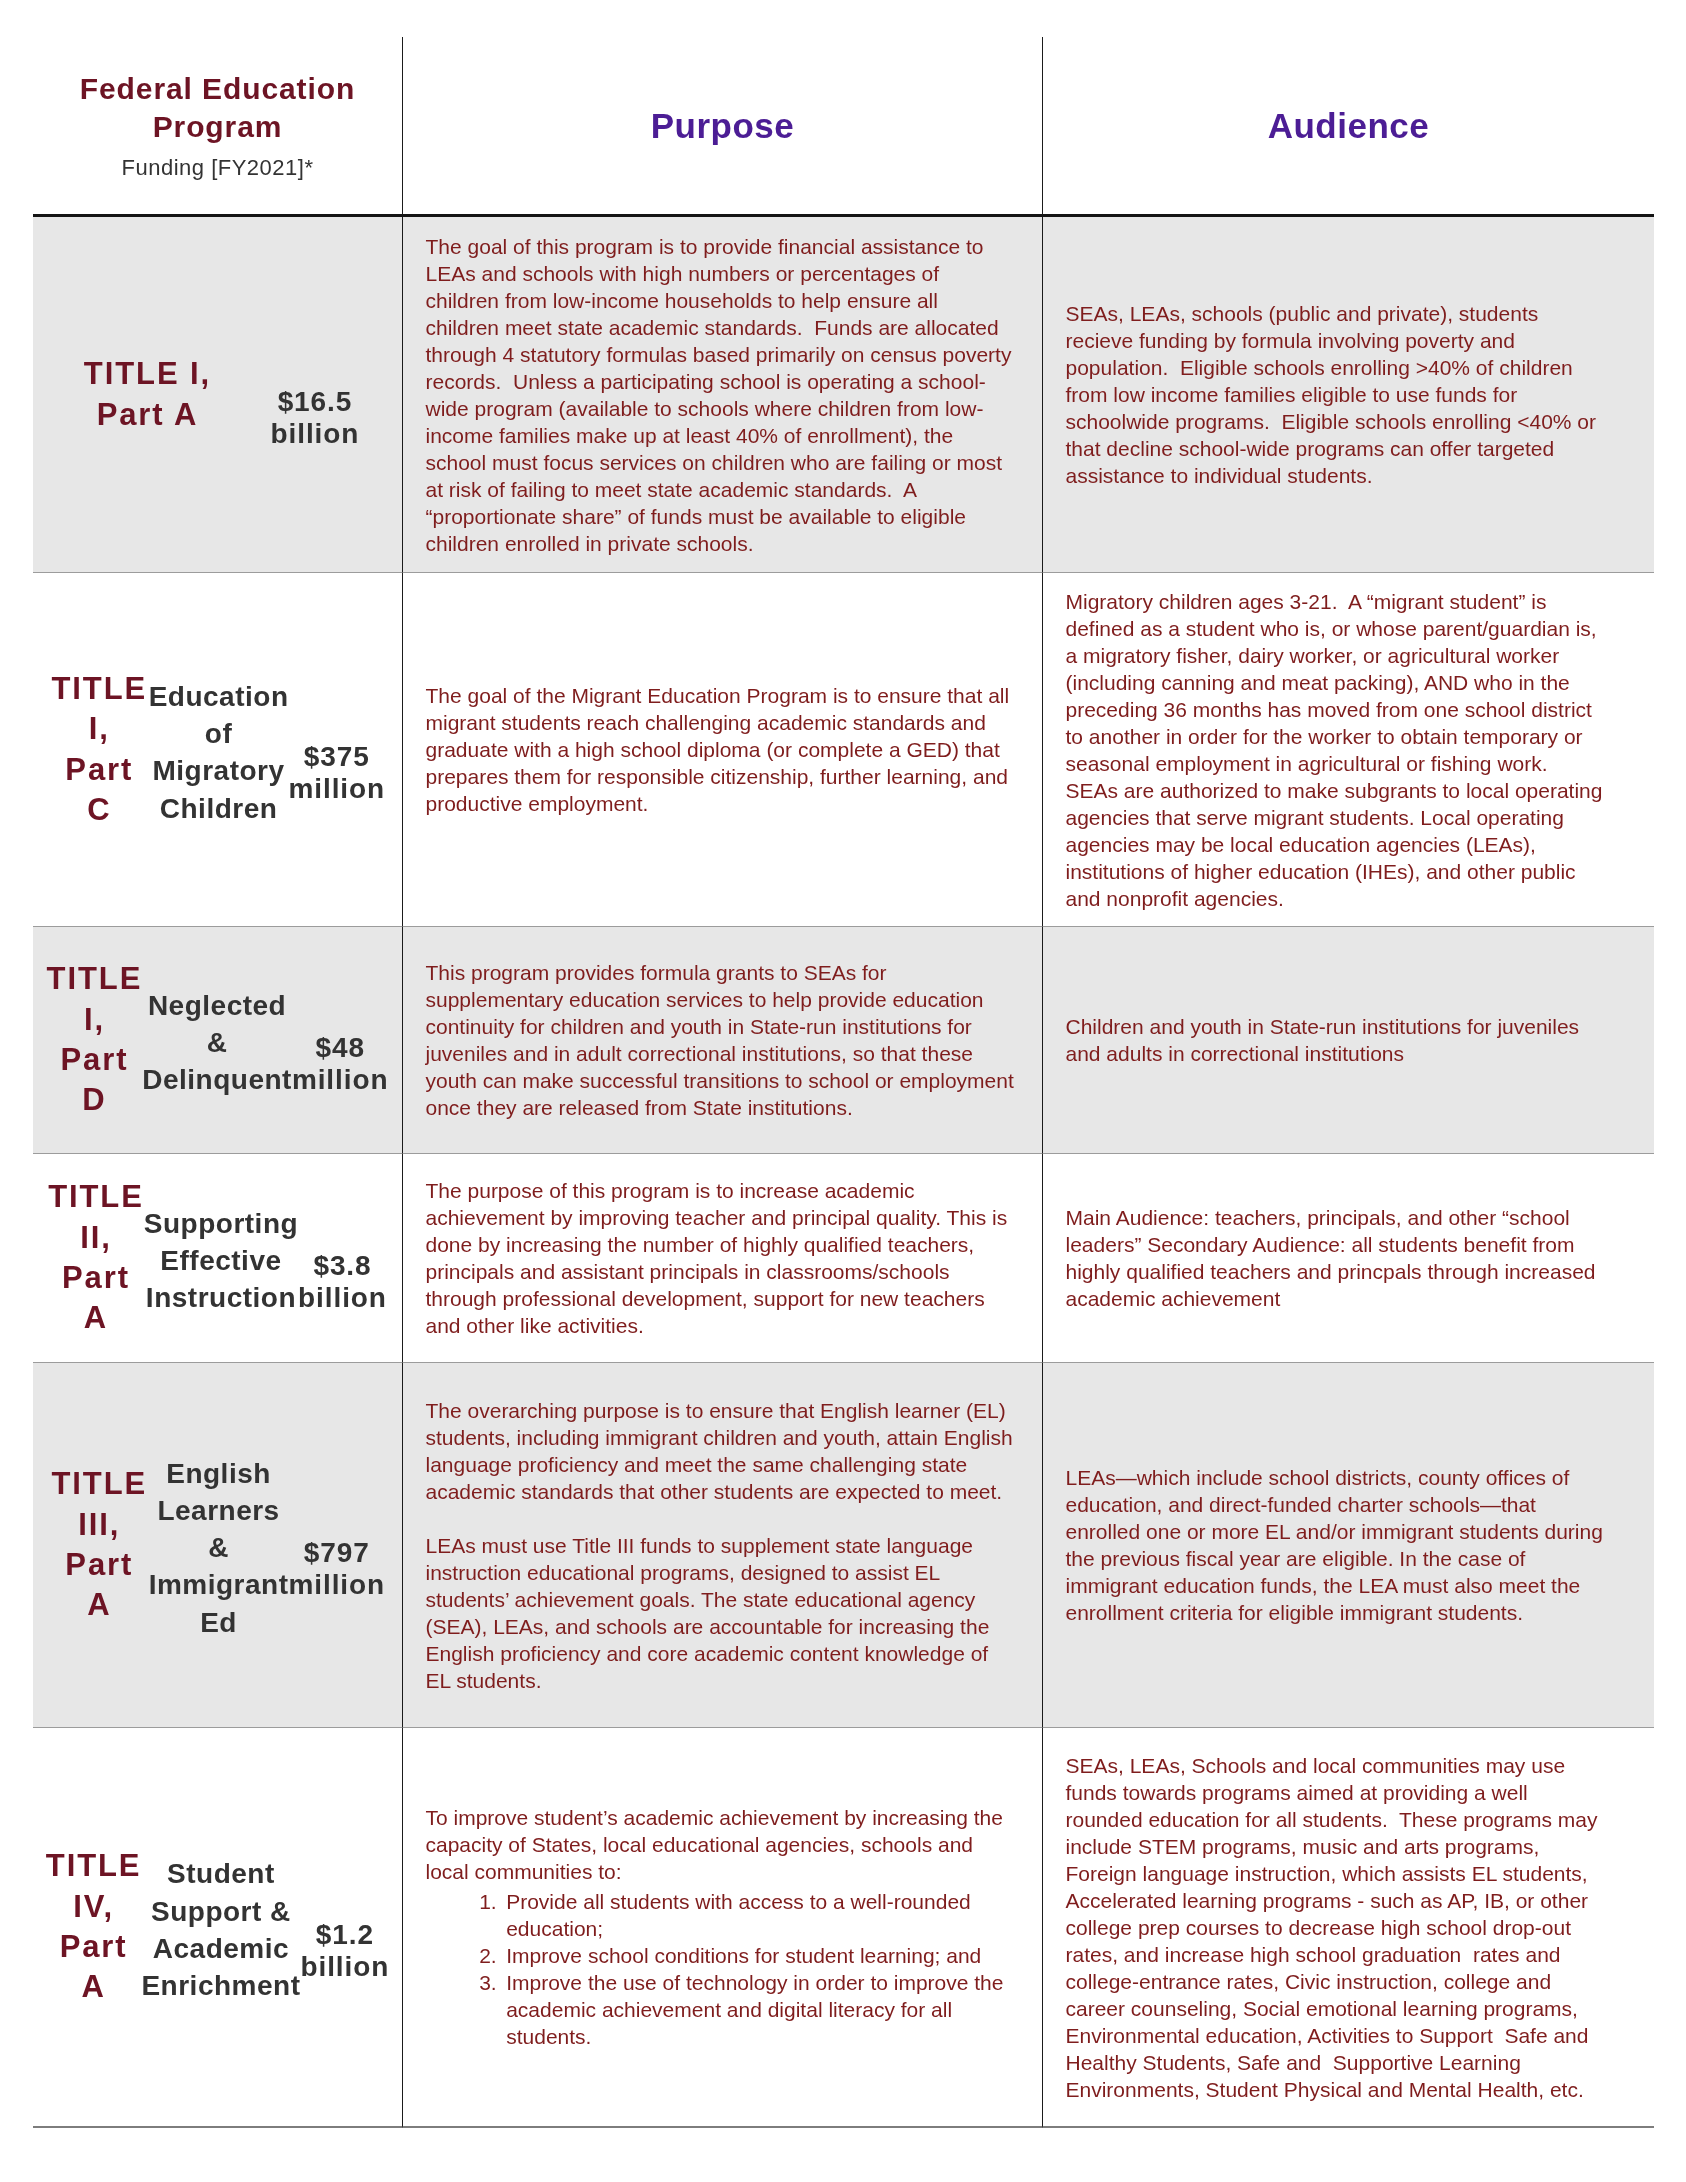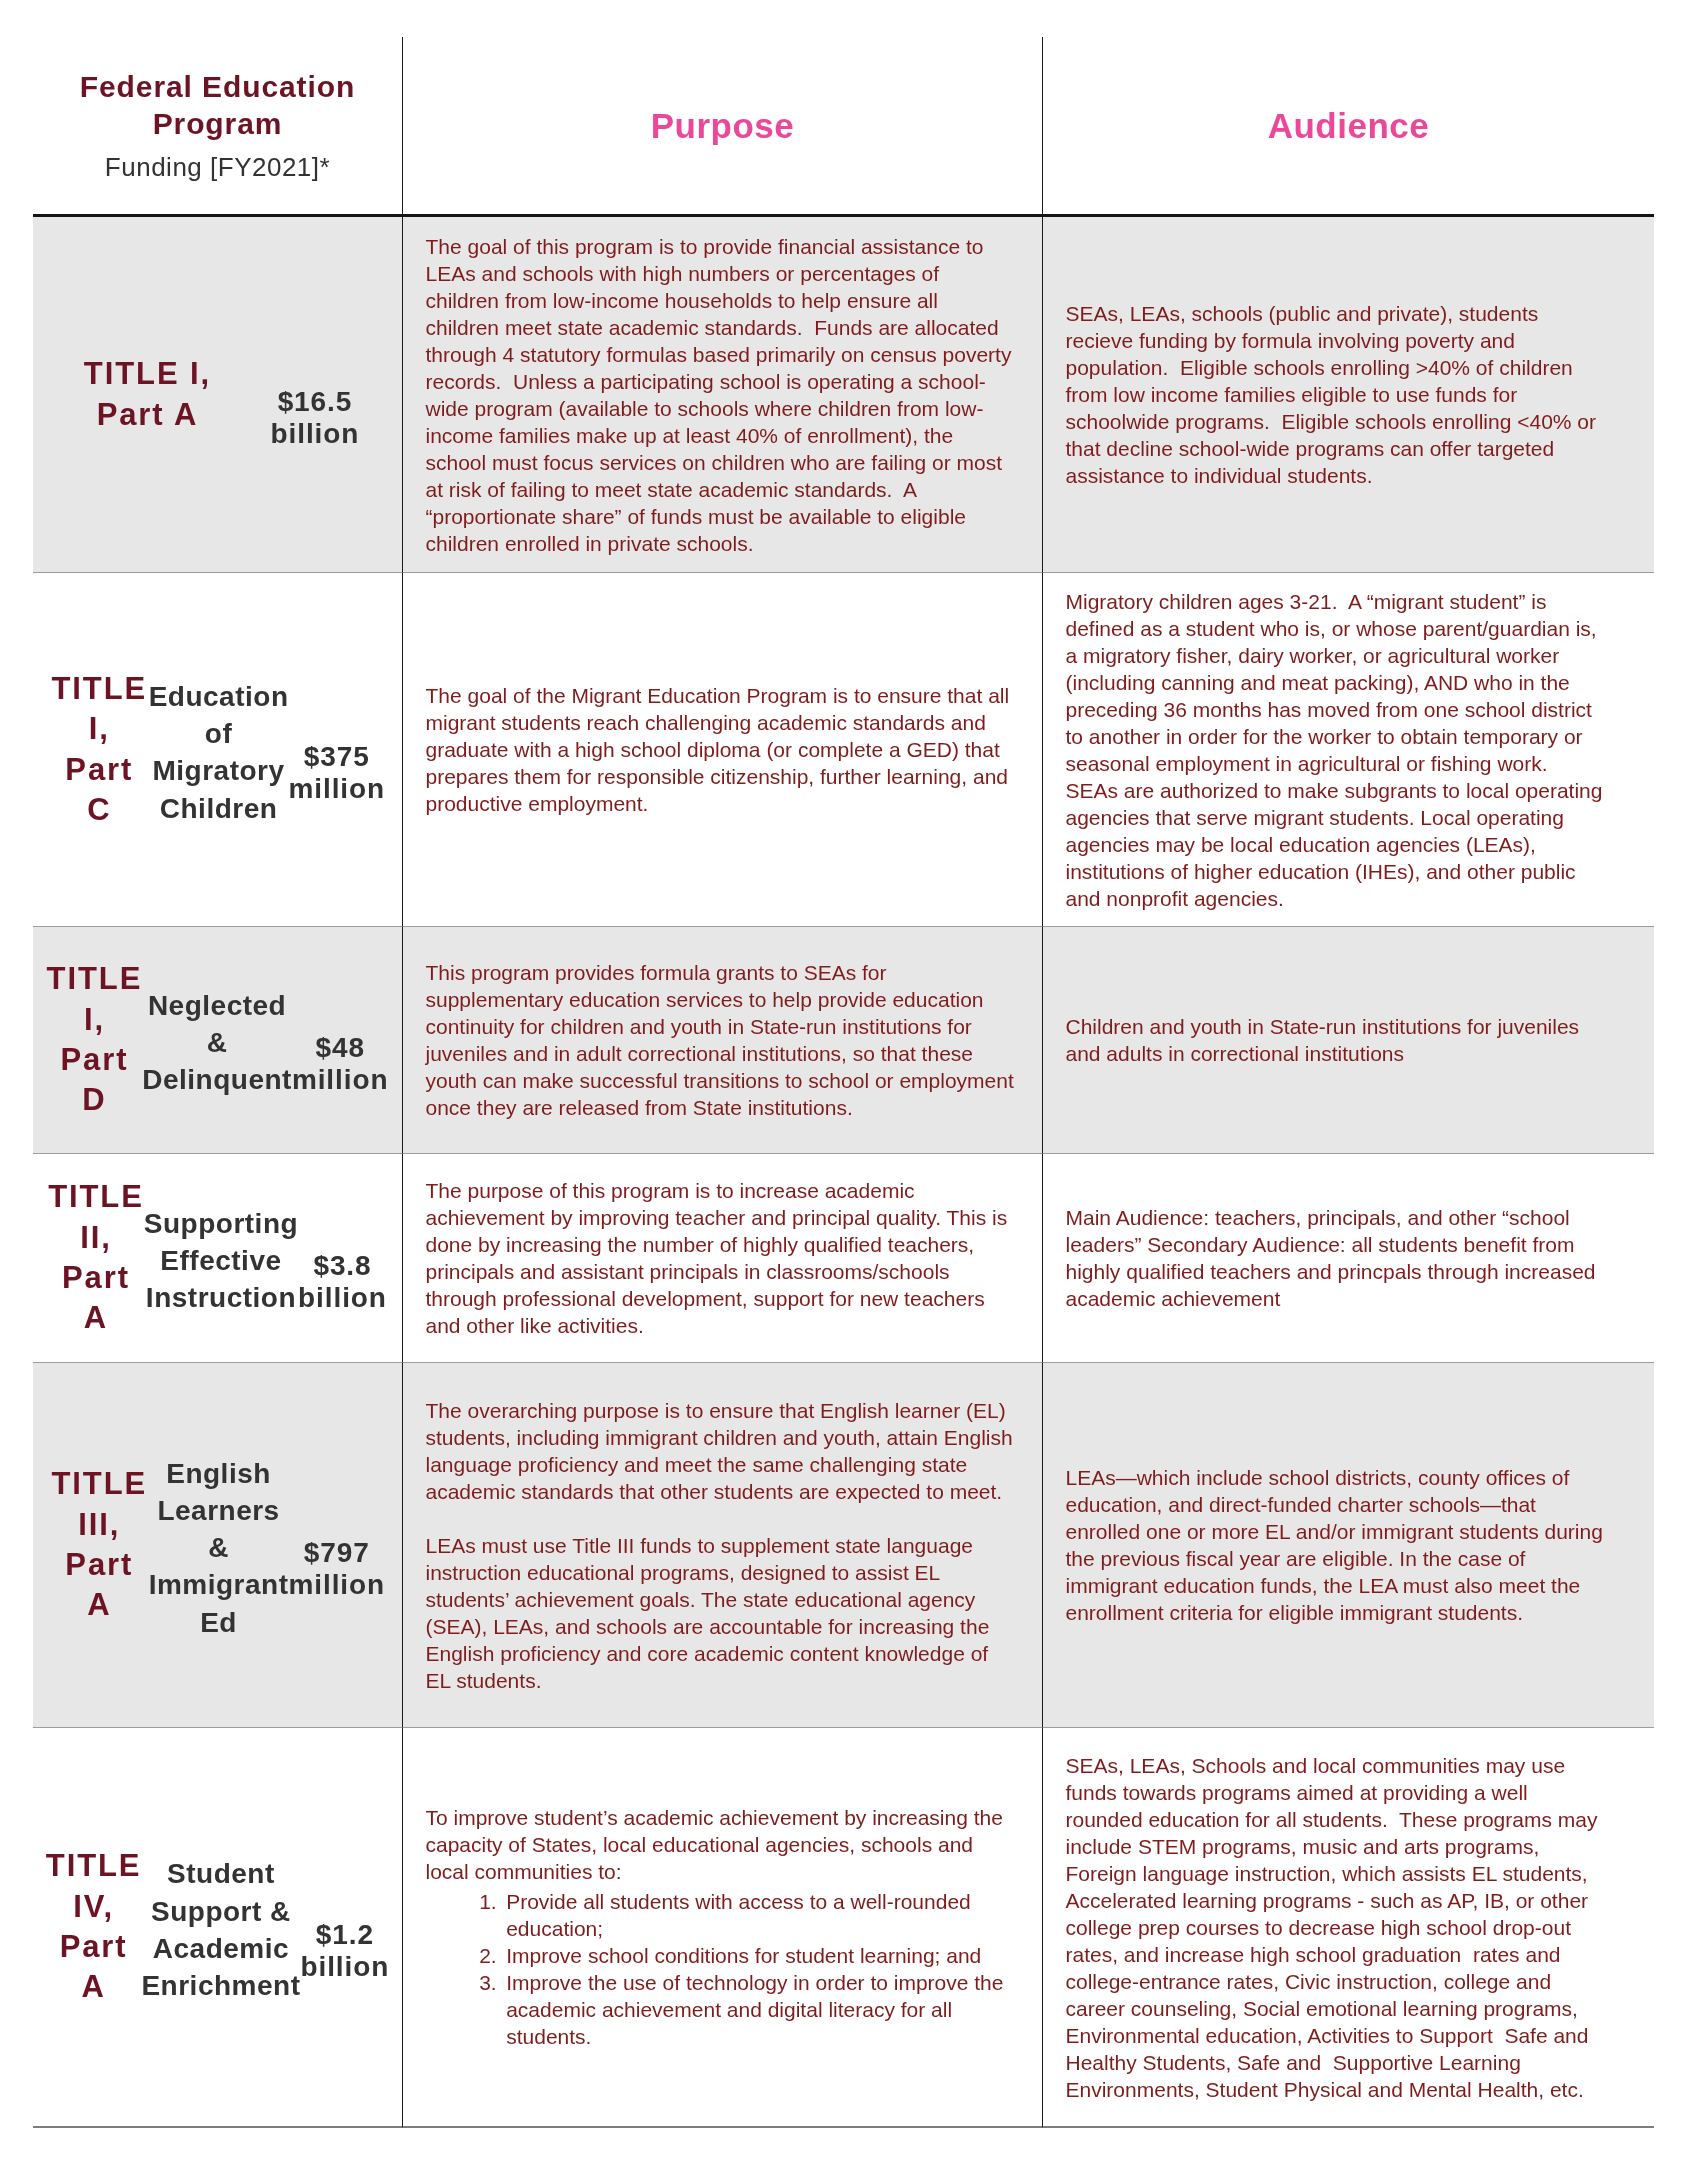--- a/index.html
+++ b/index.html
@@ -32,26 +32,26 @@
   .hdrprog {
     display: flex; flex-direction: column;
     align-items: center; justify-content: center;
     text-align: center; padding: 9.4px;
   }
   .hp-title {
     font-size: 30px; font-weight: 700; color: #6d1424;
     letter-spacing: 0.9px; line-height: 1.25; white-space: pre-line;
   }
   .hp-sub {
-    font-size: 26px; font-weight: 400; color: #333333;
+    font-size: 22px; font-weight: 400; color: #333333;
     letter-spacing: 0.5px; margin-top: 9.4px;
   }
   .center { display: flex; align-items: center; justify-content: center; }
   .col-head {
-    font-size: 35px; font-weight: 700; color: #ec4899; letter-spacing: 0.5px;
+    font-size: 35px; font-weight: 700; color: #4c1d95; letter-spacing: 0.5px;
   }
 
   .prog {
     display: flex; flex-direction: row;
     align-items: center; justify-content: center;
     text-align: center; padding: 11.2px 17px;
   }
   .p-title {
     font-size: 31px; font-weight: 700; color: #6d1424;
     letter-spacing: 1.9px; white-space: pre-line; line-height: 1.3;

